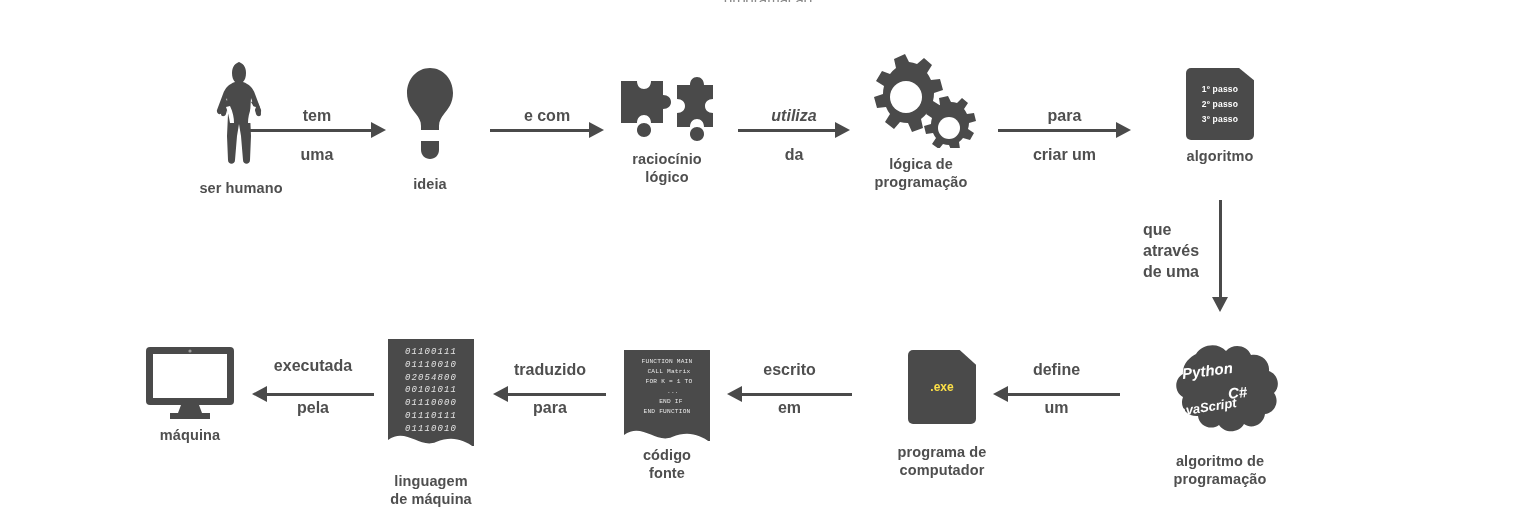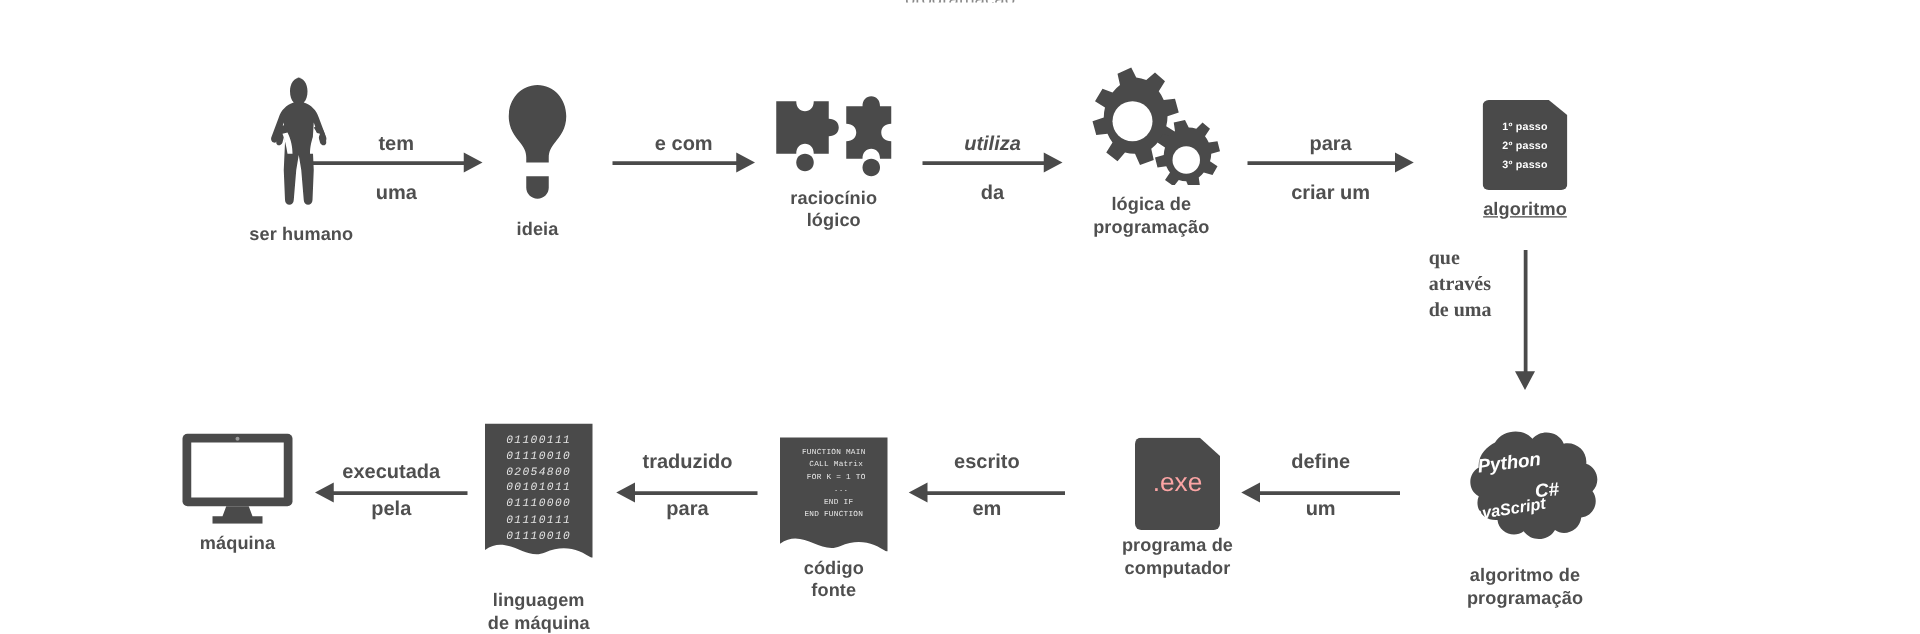--- a/index.html
+++ b/index.html
@@ -85,21 +85,21 @@
     color:#ffffff;font-size:8.5px;font-weight:bold;
     letter-spacing:0.2px;
   }
   
   .exe{
     position:relative;width:68px;height:74px;
     background:#4a4a4a;border-radius:5px;
     clip-path:polygon(0 0, 76% 0, 100% 20%, 100% 100%, 0 100%);
     display:flex;align-items:center;justify-content:center;
   }
-  .exe span{color:#fca5a5;font-size:21px;font-weight:normal;}
+  .exe span{color:#fde047;font-size:12px;font-weight:bold;}
   
   .paper{
     position:relative;
     background:#4a4a4a;
     display:flex;flex-direction:column;
     align-items:center;
     padding-top:7px;
   }
   .paper::after{
     content:"";position:absolute;left:0;bottom:-1px;width:100%;height:16px;
@@ -200,54 +200,54 @@
 programação</div>
   </div>
 
   <div class="arrow" style="left:998px;top:122px;width:133px;">
     <div class="shaft"></div>
     <div class="head-r"></div>
   </div>
   <div class="alabel" style="left:998px;top:106px;width:133px;">para</div>
   <div class="alabel" style="left:998px;top:145px;width:133px;">criar um</div>
 
-  <div class="node" style="left:1175px;top:80px;width:90px;text-decoration:underline;">
+  <div class="node" style="left:1175px;top:68px;width:90px;">
     <div class="card">
       <span>1º passo</span>
       <span>2º passo</span>
       <span>3º passo</span>
     </div>
     <div class="caption">algoritmo</div>
   </div>
 
   <div class="arrow-v" style="left:1212px;top:200px;height:112px;">
     <div class="shaft"></div>
     <div class="head-d"></div>
   </div>
-  <div class="alabel left" style="left:1143px;top:197px;width:70px;font-family:Liberation Serif, serif;">que
+  <div class="alabel left" style="left:1143px;top:220px;width:70px;">que
 através
 de uma</div>
 
   <div class="node" style="left:142px;top:345px;width:96px;">
     <div class="icon">
       <svg width="92" height="74" viewBox="0 0 92 74">
         <rect x="2" y="2" width="88" height="58" rx="4" fill="#4a4a4a"></rect>
         <rect x="9" y="9" width="74" height="44" fill="#ffffff"></rect>
         <circle cx="46" cy="6" r="1.6" fill="#9a9a9a"></circle>
         <path fill="#4a4a4a" d="M37 60h18l3 8h8v6H26v-6h8z"></path>
       </svg>
     </div>
     <div class="caption">máquina</div>
   </div>
 
   <div class="arrow" style="left:252px;top:386px;width:122px;">
     <div class="head-l"></div>
     <div class="shaft"></div>
   </div>
-  <div class="alabel" style="left:247px;top:368px;width:132px;">executada</div>
+  <div class="alabel" style="left:247px;top:356px;width:132px;">executada</div>
   <div class="alabel" style="left:247px;top:398px;width:132px;">pela</div>
 
   <div class="node" style="left:384px;top:339px;width:94px;">
     <div class="paper binary">
       <div class="ln">01100111</div>
       <div class="ln">01110010</div>
       <div class="ln">02054800</div>
       <div class="ln">00101011</div>
       <div class="ln">01110000</div>
       <div class="ln">01110111</div>
@@ -281,21 +281,21 @@
     <div class="head-l"></div>
     <div class="shaft"></div>
   </div>
   <div class="alabel" style="left:727px;top:360px;width:125px;">escrito</div>
   <div class="alabel" style="left:727px;top:398px;width:125px;">em</div>
 
   <div class="node" style="left:886px;top:350px;width:112px;">
     <div class="exe">
       <span>.exe</span>
     </div>
-    <div class="caption" style="margin-top:4px;">programa de
+    <div class="caption" style="margin-top:19px;">programa de
 computador</div>
   </div>
 
   <div class="arrow" style="left:993px;top:386px;width:127px;">
     <div class="head-l"></div>
     <div class="shaft"></div>
   </div>
   <div class="alabel" style="left:993px;top:360px;width:127px;">define</div>
   <div class="alabel" style="left:993px;top:398px;width:127px;">um</div>
 

